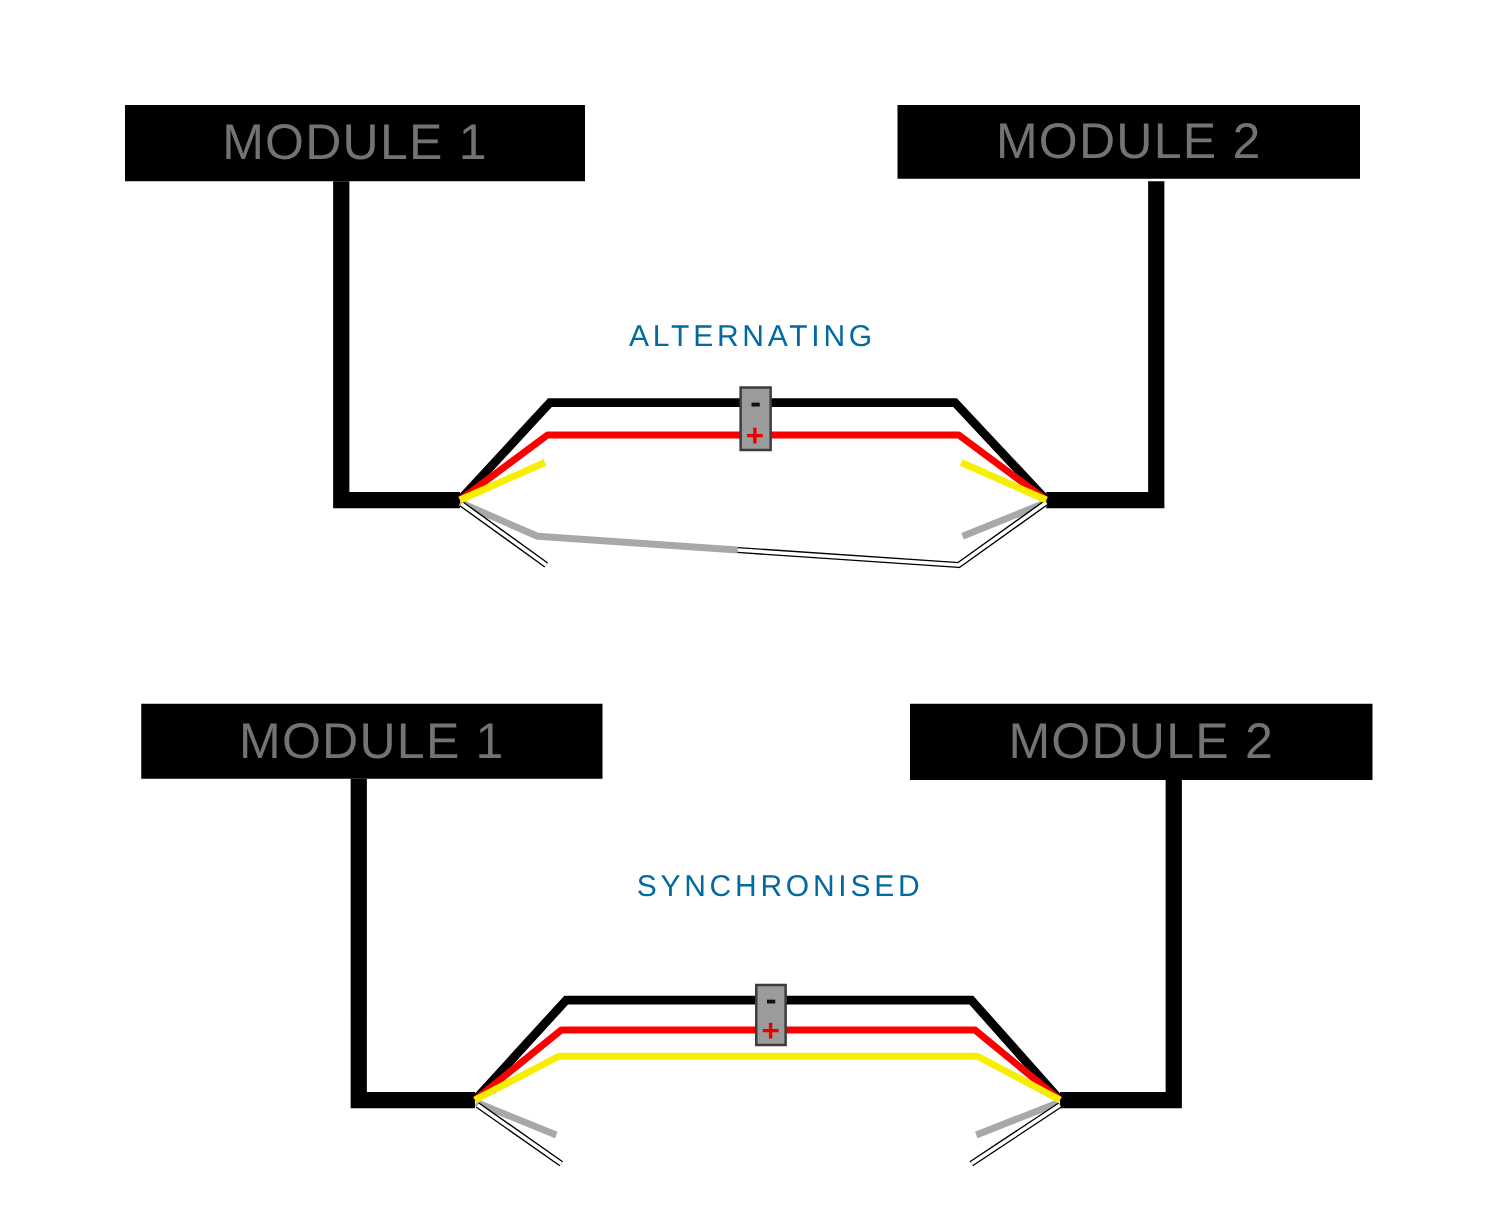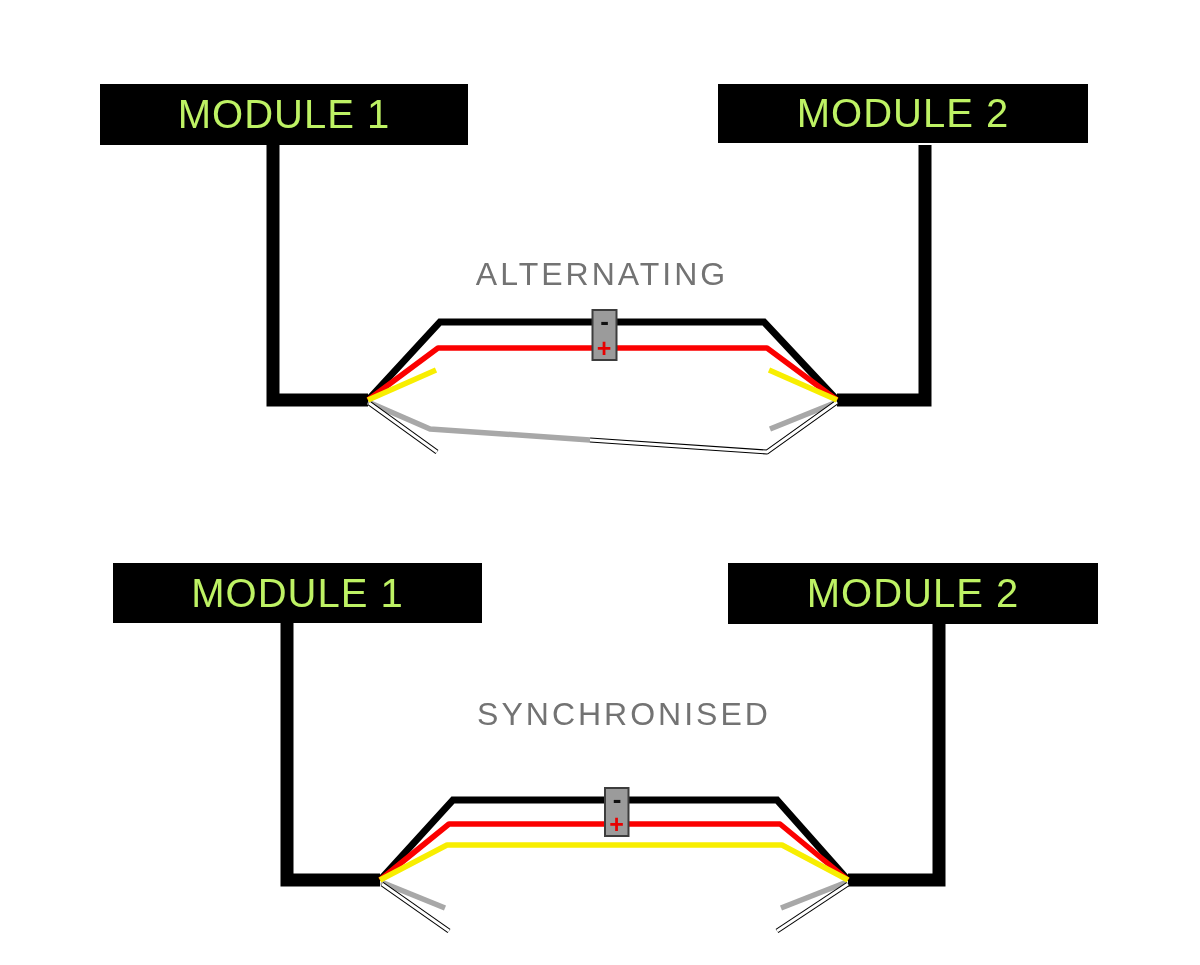--- a/index.html
+++ b/index.html
@@ -44,29 +44,29 @@
     text-anchor: middle;
   }
   .module-box {
     position: absolute;
     background: #000000;
     display: flex;
     align-items: center;
     justify-content: center;
   }
   .module-label {
-    color: #bef264;
+    color: #737373;
     font-size: 40px;
     letter-spacing: 1px;
     white-space: nowrap;
   }
   .diagram-title {
     position: absolute;
-    color: #737373;
-    font-size: 32px;
+    color: #0369a1;
+    font-size: 24px;
     letter-spacing: 3px;
     text-align: center;
     white-space: nowrap;
   }
 </style>
 </head>
 <body>
 
 <div class="canvas">
 

